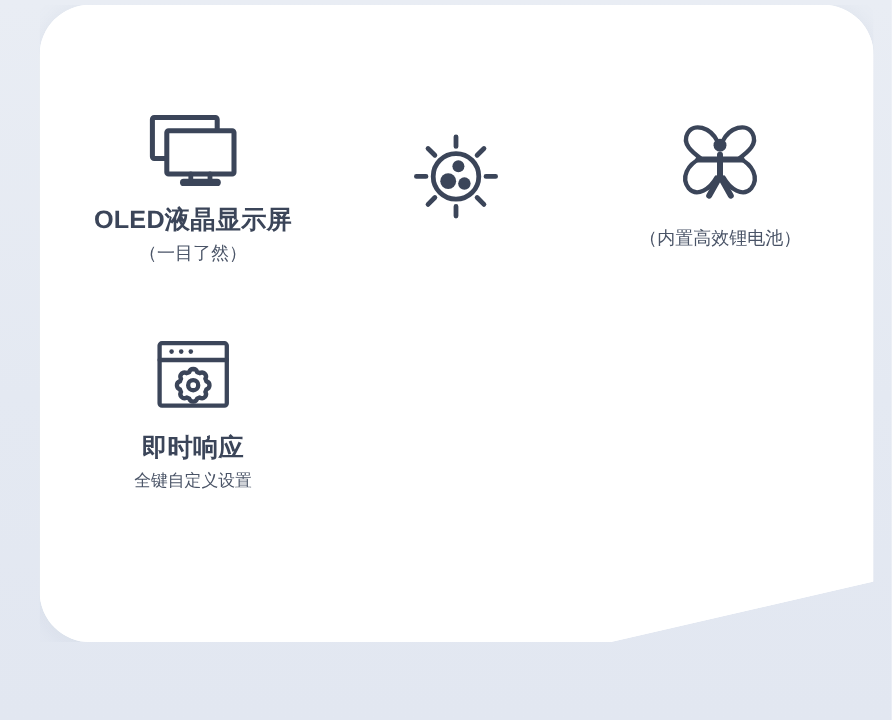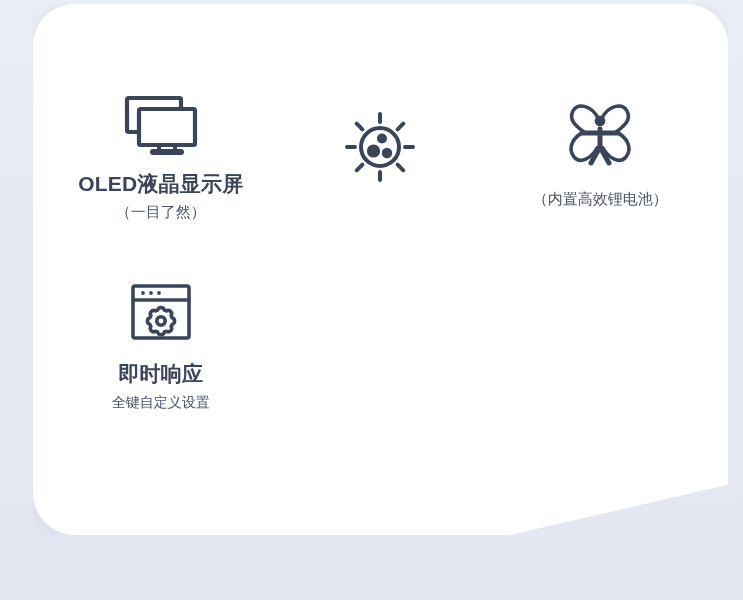--- a/index.html
+++ b/index.html
@@ -103,21 +103,21 @@
   .feature-subtitle {
     color: #4a5467;
     font-size: 15px;
     line-height: 1.35;
     margin-top: 5px;
     white-space: nowrap;
   }
 
   
   .row-2 .feature-icon { height: 70px; margin-bottom: 14px; }
-  .row-2 .feature-subtitle { font-size: 14px; margin-top: 6px; }
+  .row-2 .feature-subtitle { font-size: 14px; margin-top: 6px; font-family: Liberation Serif, serif; }
 </style>
 </head>
 <body>
 
 <div id="page-backdrop"></div>
 
 <div id="feature-card">
   <div id="feature-card-inner"></div>
 </div>
 

